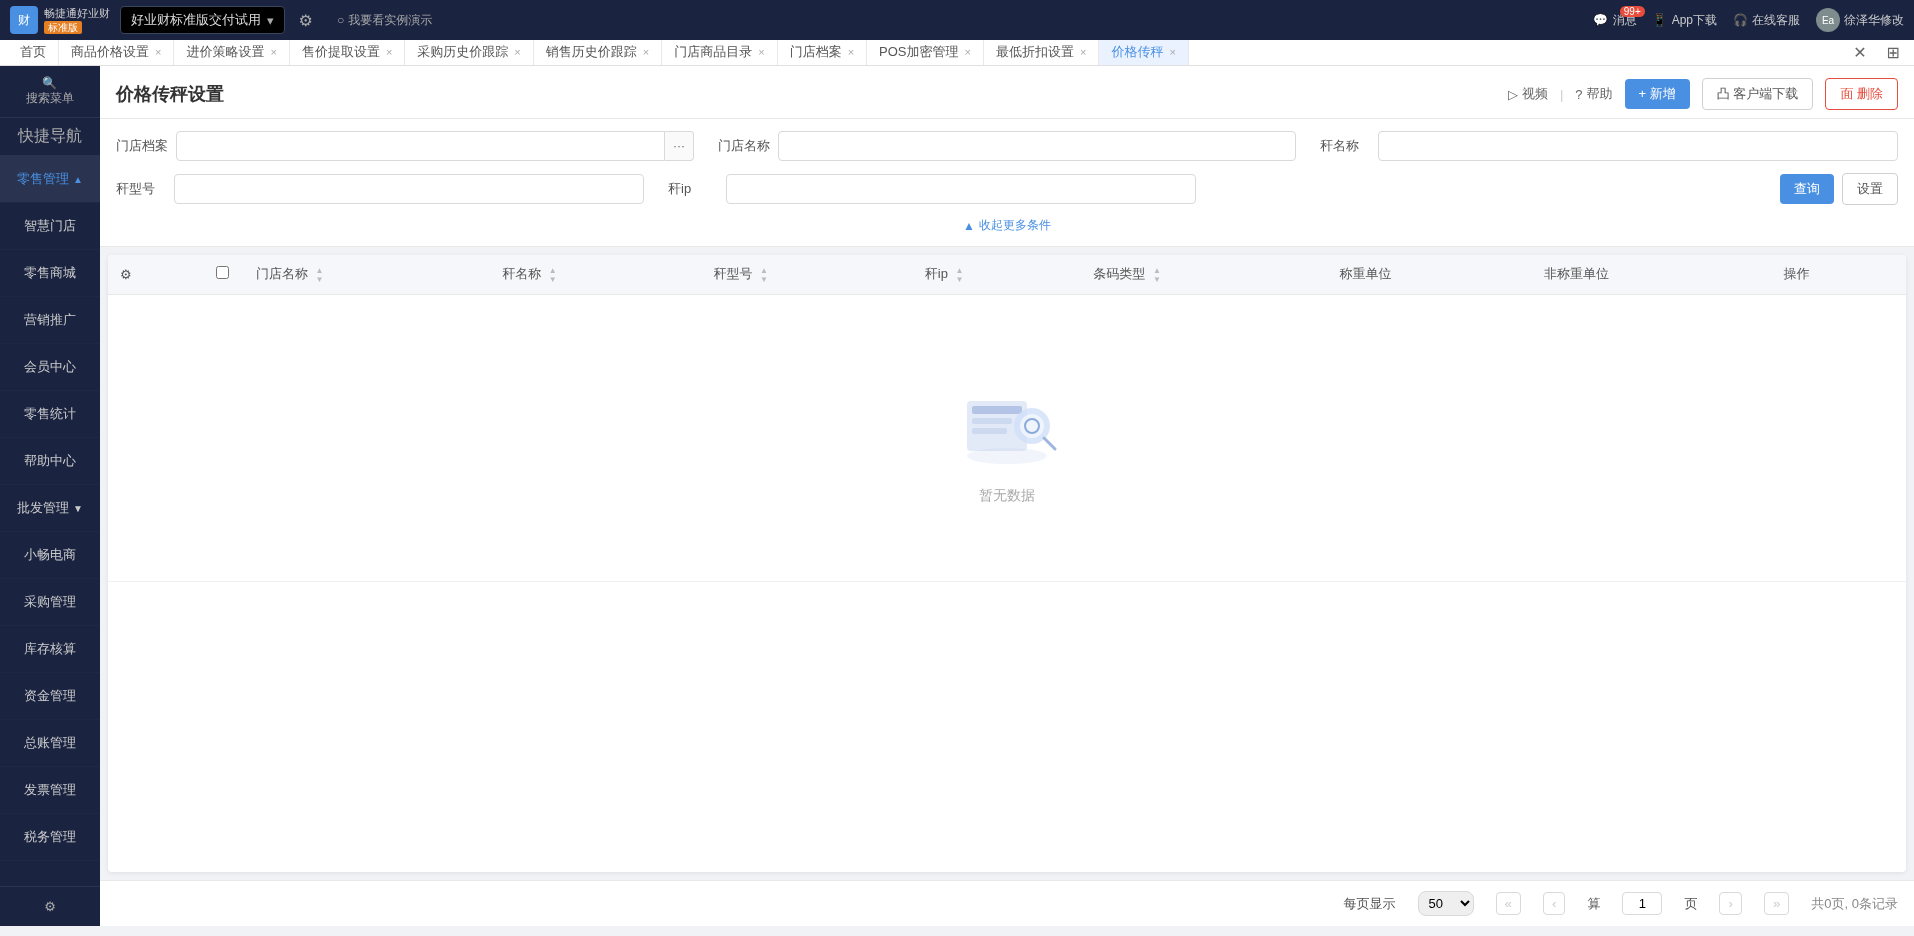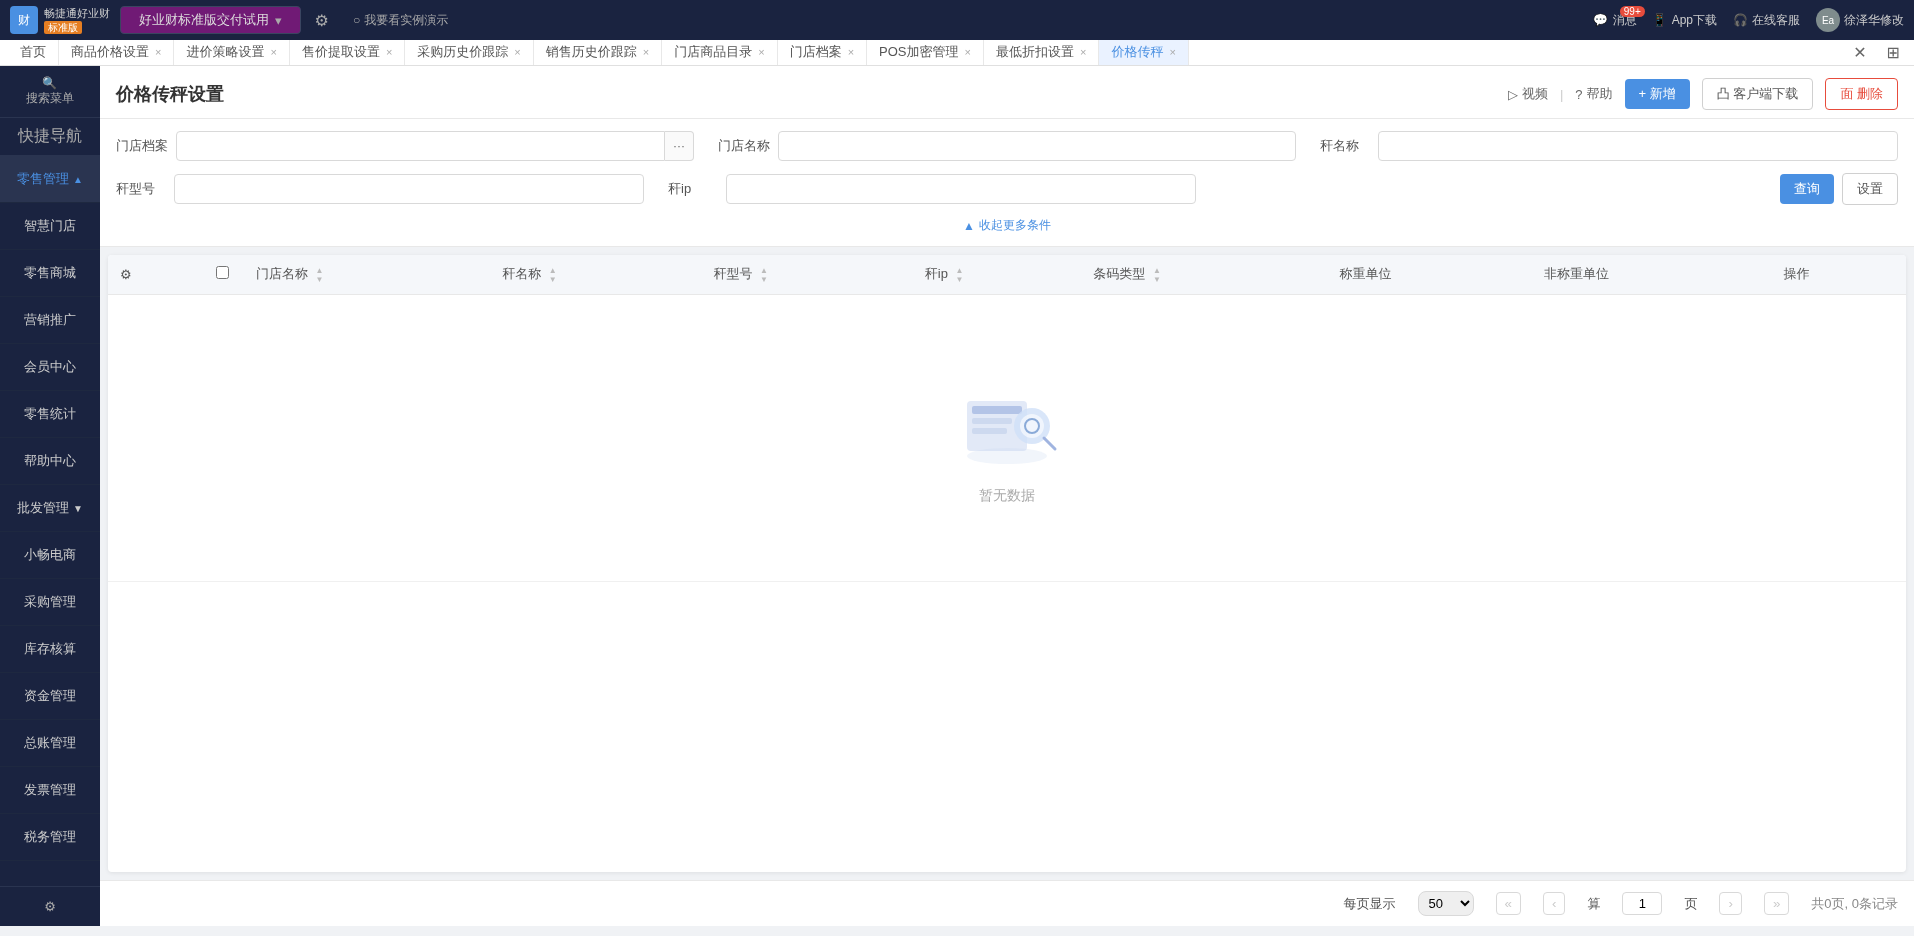--- a/index.html
+++ b/index.html
@@ -10,22 +10,22 @@
       display: flex; align-items: center; height: 40px;
       background: #1a2340; color: #fff; padding: 0 10px; gap: 10px;
     }
     .logo-area { display: flex; align-items: center; gap: 6px; min-width: 90px; }
     .logo-icon { width: 28px; height: 28px; background: #4a90e2; border-radius: 4px; display: flex; align-items: center; justify-content: center; font-size: 12px; color: white; }
     .logo-text { font-size: 11px; color: #ccc; line-height: 1.3; }
     .version-badge { font-size: 10px; background: #e67e22; color: white; padding: 1px 4px; border-radius: 2px; }
 
     .dropdown-selector {
       display: flex; align-items: center; gap: 6px;
-      background: #701a75; border: 1px solid #3a4560; border-radius: 4px;
-      padding: 4px 18px; cursor: pointer; color: #ddd; min-width: 160px;
+      background: #000000; border: 1px solid #3a4560; border-radius: 4px;
+      padding: 4px 10px; cursor: pointer; color: #ddd; min-width: 160px;
     }
     .dropdown-selector .arrow { margin-left: auto; color: #aaa; }
 
     .settings-btn { color: #aaa; cursor: pointer; padding: 4px; font-size: 16px; }
 
     .demo-link { display: flex; align-items: center; gap: 4px; color: #aaa; font-size: 12px; cursor: pointer; margin-left: 10px; }
 
     .top-right { margin-left: auto; display: flex; align-items: center; gap: 16px; }
     .top-right-item { display: flex; align-items: center; gap: 4px; color: #ccc; cursor: pointer; font-size: 12px; position: relative; }
     .badge { background: #e74c3c; color: white; font-size: 10px; border-radius: 8px; padding: 0 4px; min-width: 16px; text-align: center; position: absolute; top: -6px; right: -8px; }

